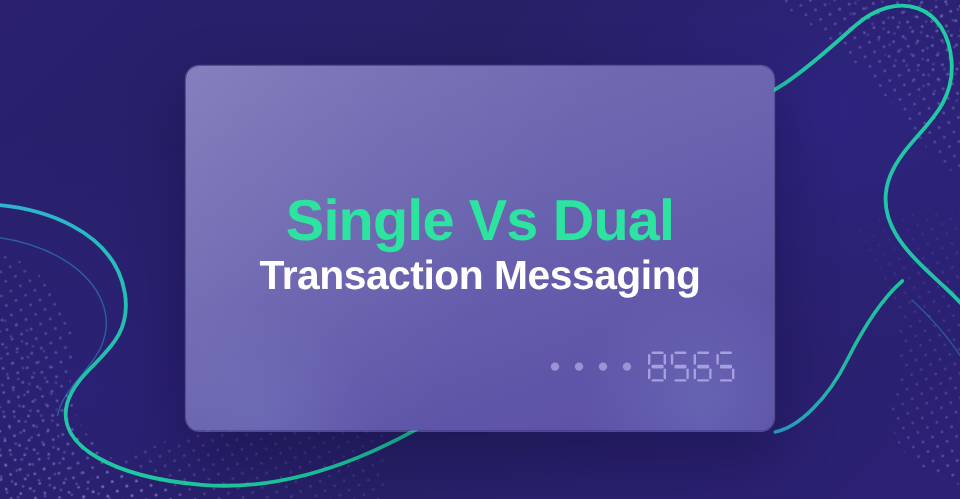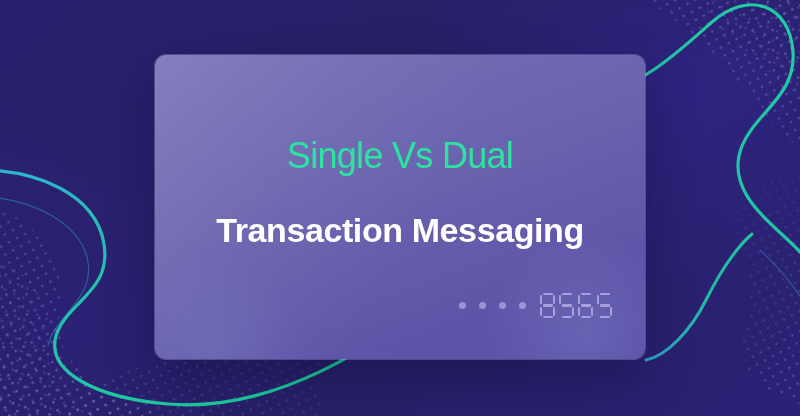--- a/index.html
+++ b/index.html
@@ -64,26 +64,26 @@
     inset: 0;
     display: flex;
     flex-direction: column;
     align-items: center;
   }
 
   #title {
     position: absolute;
     left: 0;
     right: 0;
-    top: 73px;
+    top: 102px;
     text-align: center;
     color: #2CE3A0;
-    font-size: 36px;
+    font-size: 48px;
     line-height: 56px;
-    font-weight: normal;
+    font-weight: bold;
     letter-spacing: -0.7px;
     white-space: nowrap;
   }
 
   #subtitle {
     position: absolute;
     left: 0;
     right: 0;
     top: 155px;
     text-align: center;

